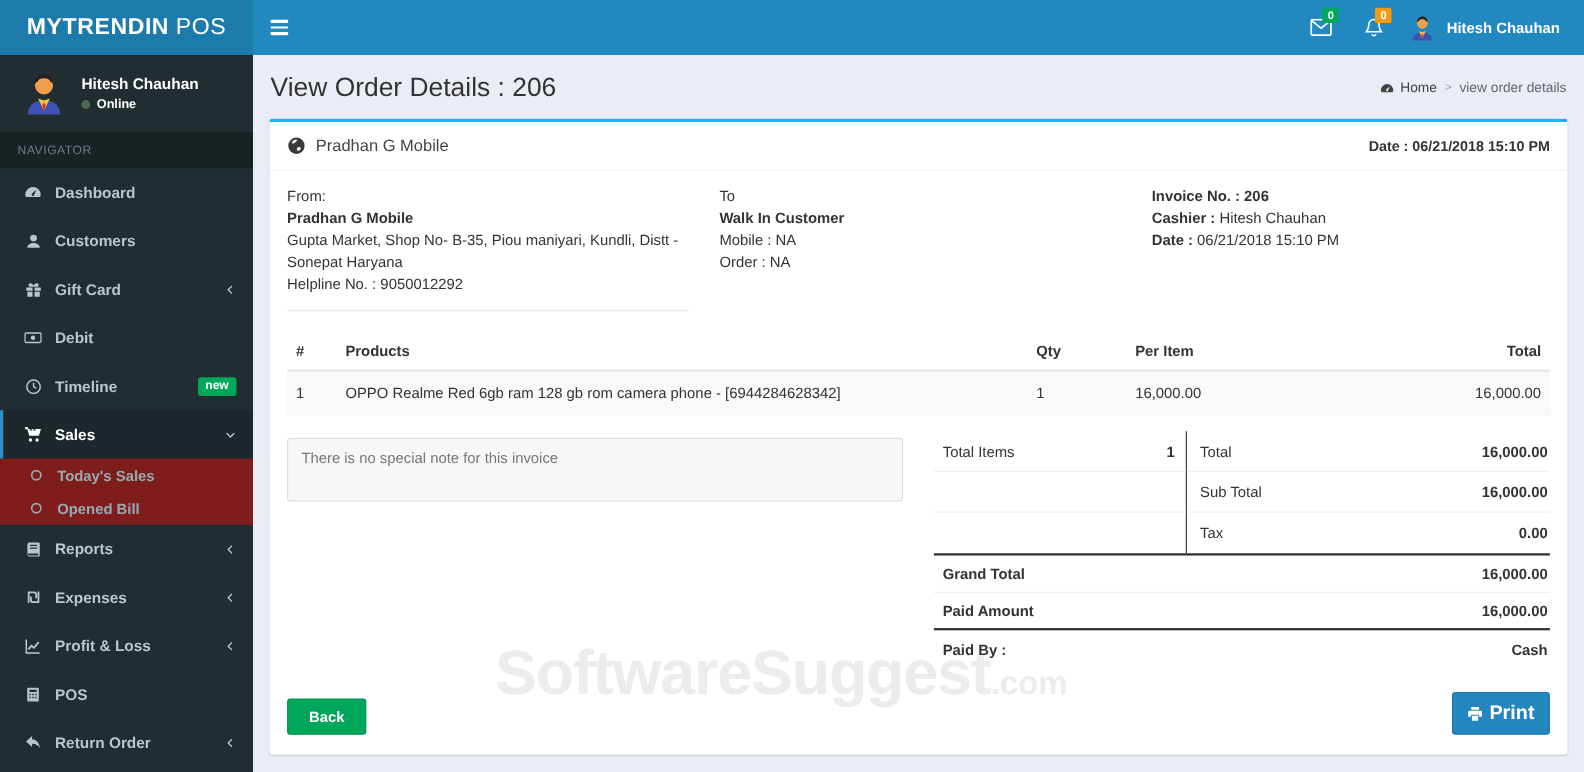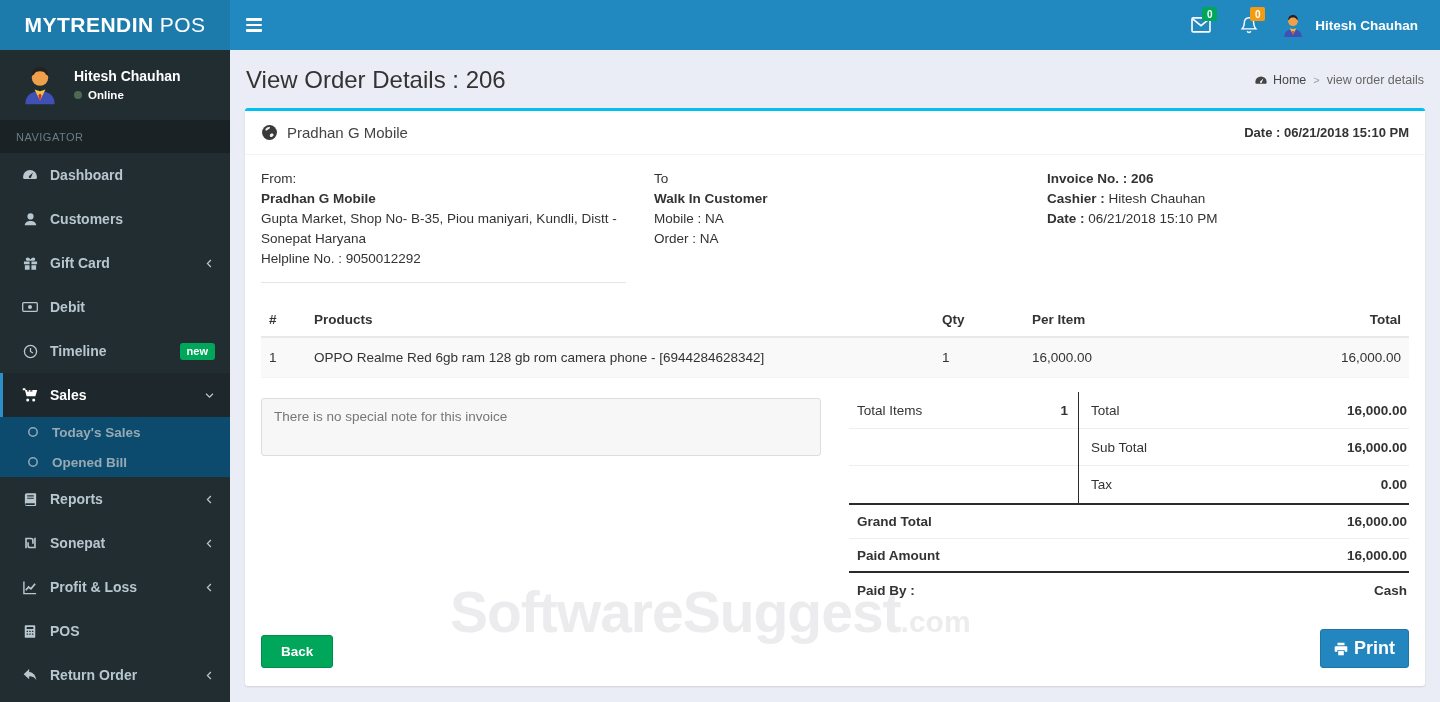--- a/index.html
+++ b/index.html
@@ -25,21 +25,21 @@
   .sidebar { position:absolute; left:0; top:50px; width:230px; height:652px; background:#222d32; }
   .user-panel { display:flex; align-items:center; gap:12px; padding:12px 12px 14px 18px; height:70px; }
   .user-panel .info .name { color:#fff; font-size:14px; font-weight:700; }
   .user-panel .info .status { display:flex; align-items:center; gap:6px; margin-top:5px; color:#fff; font-size:11.5px; font-weight:700; }
   .dot { width:8px; height:8px; border-radius:50%; background:#4d6b53; }
   .nav-header { height:33px; background:#1a2226; color:#6b7e87; font-size:11px; letter-spacing:.5px; display:flex; align-items:center; padding-left:16px; }
   .menu-item { height:44px; display:flex; align-items:center; padding:0 15px; color:#b8c7ce; font-size:14px; font-weight:600; cursor:pointer; border-left:3px solid transparent; }
   .menu-item .mi-icon { width:24px; display:flex; justify-content:center; margin-right:8px; flex:0 0 24px; }
   .menu-item .chev { margin-left:auto; display:flex; color:#b8c7ce; }
   .menu-item.active { background:#1e282c; border-left-color:#2b90c8; color:#fff; }
-  .submenu { background:#0c4a6e; }
+  .submenu { background:#7f1d1d; }
   .submenu .sub-item { height:30px; display:flex; align-items:center; padding:0 15px 0 22px; color:#96aab4; font-size:13.5px; font-weight:600; cursor:pointer; }
   .submenu .sub-item .mi-icon { width:22px; display:flex; justify-content:center; margin-right:8px; }
   .badge-new { margin-left:auto; background:#00a65a; color:#fff; font-size:11px; font-weight:700; border-radius:3px; padding:2px 7px 3px; }
 
   
   .main { position:absolute; left:230px; top:50px; width:1210px; height:652px; background:#eaedf5; }
   .page-head { display:flex; align-items:center; justify-content:space-between; padding:16px 16px 14px; }
   .page-title { font-size:24px; font-weight:500; color:#333; }
   .breadcrumb { display:flex; align-items:center; gap:7px; font-size:12.5px; color:#444; }
   .breadcrumb .sep { color:#9aa0ab; font-size:11px; }
@@ -267,21 +267,21 @@
         </svg>
       </span>
   </div>
 
   <div class="menu-item">
     <span class="mi-icon">
       <svg width="13" height="14" viewBox="0 0 16 16" fill="currentColor">
           <path d="M1.5 14.5V1.5h7a3.5 3.5 0 0 1 3.5 3.5v4h-2V5a1.5 1.5 0 0 0-1.5-1.5h-5v11zM14.5 1.5v13h-7A3.5 3.5 0 0 1 4 11V7h2v4a1.5 1.5 0 0 0 1.5 1.5h5v-11z"></path>
         </svg>
     </span>
-    <span>Sonepat</span>
+    <span>Expenses</span>
     <span class="chev">
         <svg width="11" height="11" viewBox="0 0 16 16">
           <polyline points="10,3 5,8 10,13" fill="none" stroke="currentColor" stroke-width="1.8"></polyline>
         </svg>
       </span>
   </div>
 
   <div class="menu-item">
     <span class="mi-icon">
       <svg width="16" height="15" viewBox="0 0 16 16">

